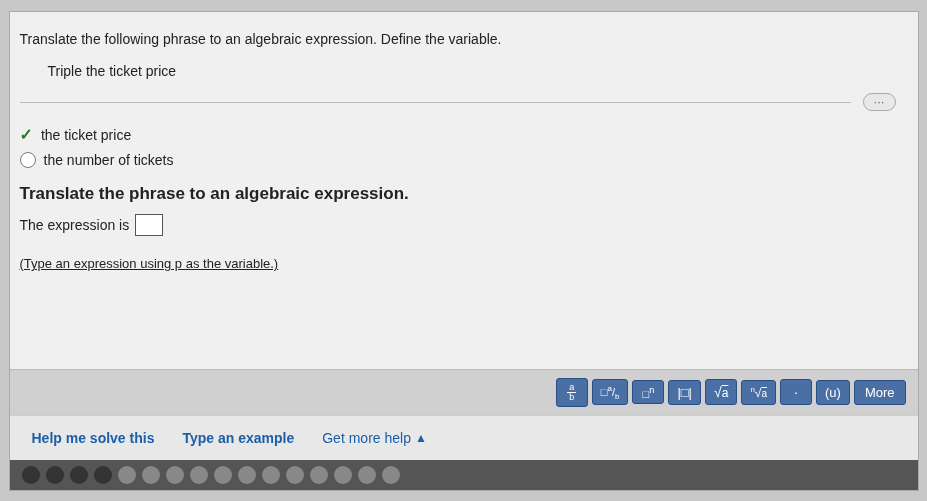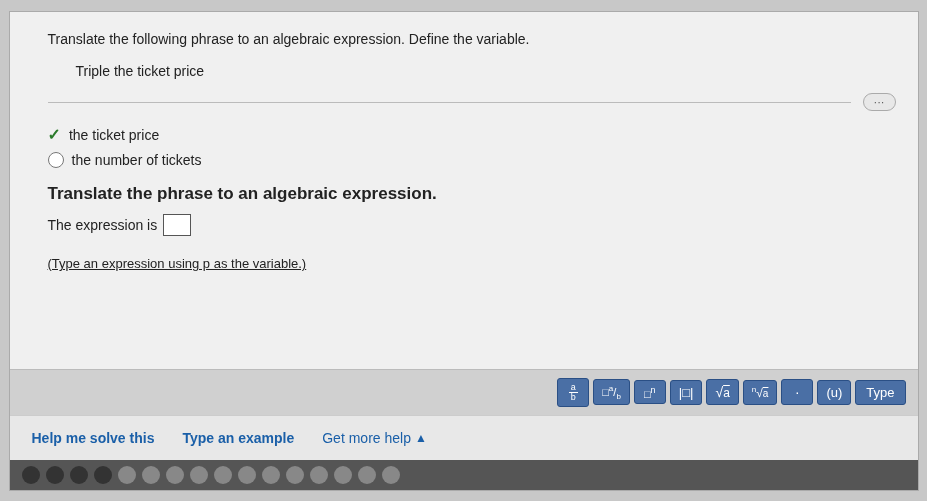--- a/index.html
+++ b/index.html
@@ -17,21 +17,21 @@
       background: #f0f0f0;
       width: 910px;
       height: 480px;
       border: 1px solid #aaa;
       display: flex;
       flex-direction: column;
       position: relative;
     }
     .content-area {
       flex: 1;
-      padding: 18px 22px 10px 38px;
+      padding: 18px 22px 10px 10px;
       overflow: hidden;
     }
     .instruction-text {
       font-size: 14px;
       color: #222;
       margin-bottom: 14px;
       line-height: 1.4;
     }
     .phrase-text {
       font-size: 14px;
@@ -238,21 +238,21 @@
     </button>
     <button class="toolbar-btn" title="nth root">
       <span style="font-size:12px;"><sup style="font-size:8px;">n</sup>√<span style="text-decoration:overline; font-size:10px;">a</span></span>
     </button>
     <button class="toolbar-btn" title="dot multiply">
       <span style="font-size:14px;">·</span>
     </button>
     <button class="toolbar-btn" title="parentheses">
       <span style="font-size:13px;">(u)</span>
     </button>
-    <button class="toolbar-btn-more">Type</button>
+    <button class="toolbar-btn-more">More</button>
   </div>
 
   <div class="footer-row">
     <a class="footer-link">Help me solve this</a>
     <a class="footer-link">Type an example</a>
     <span class="get-more-help">
       <span>Get more help</span>
       <span style="font-size:12px;">▲</span>
     </span>
   </div>

